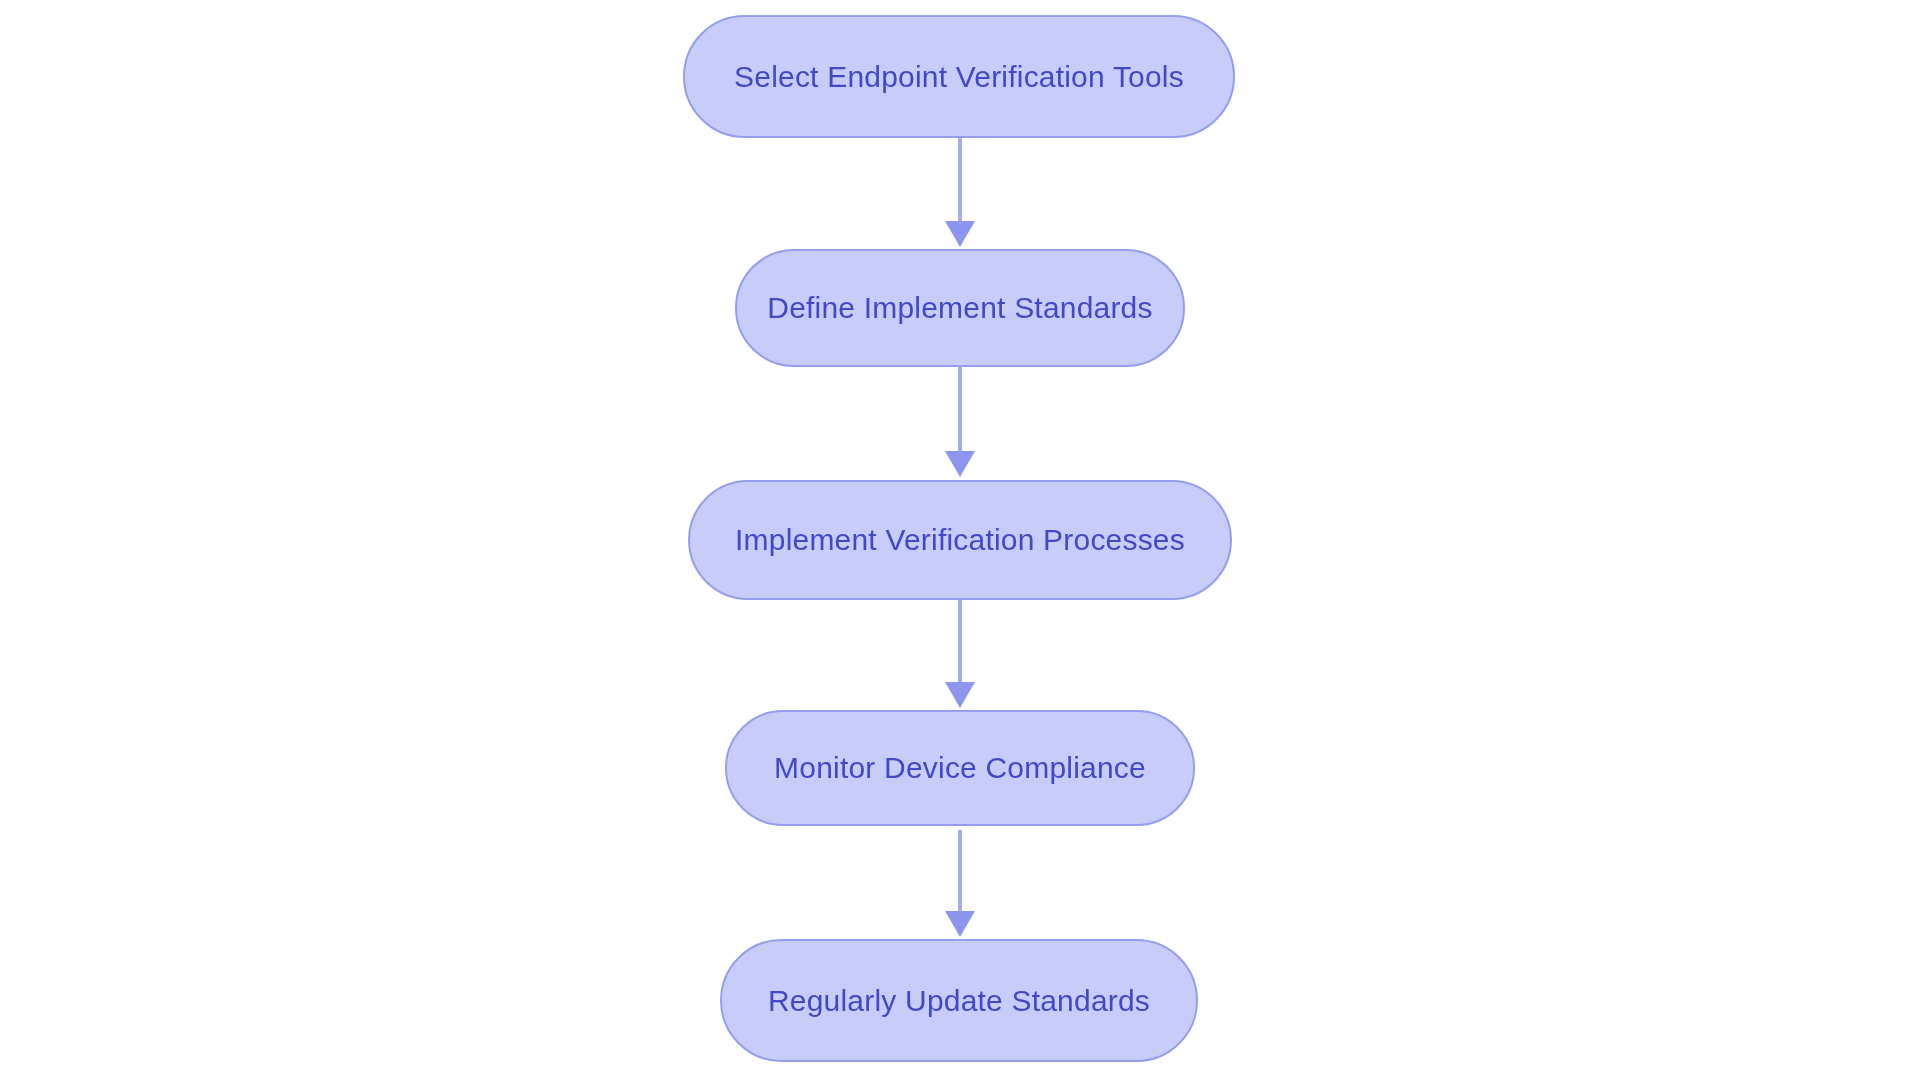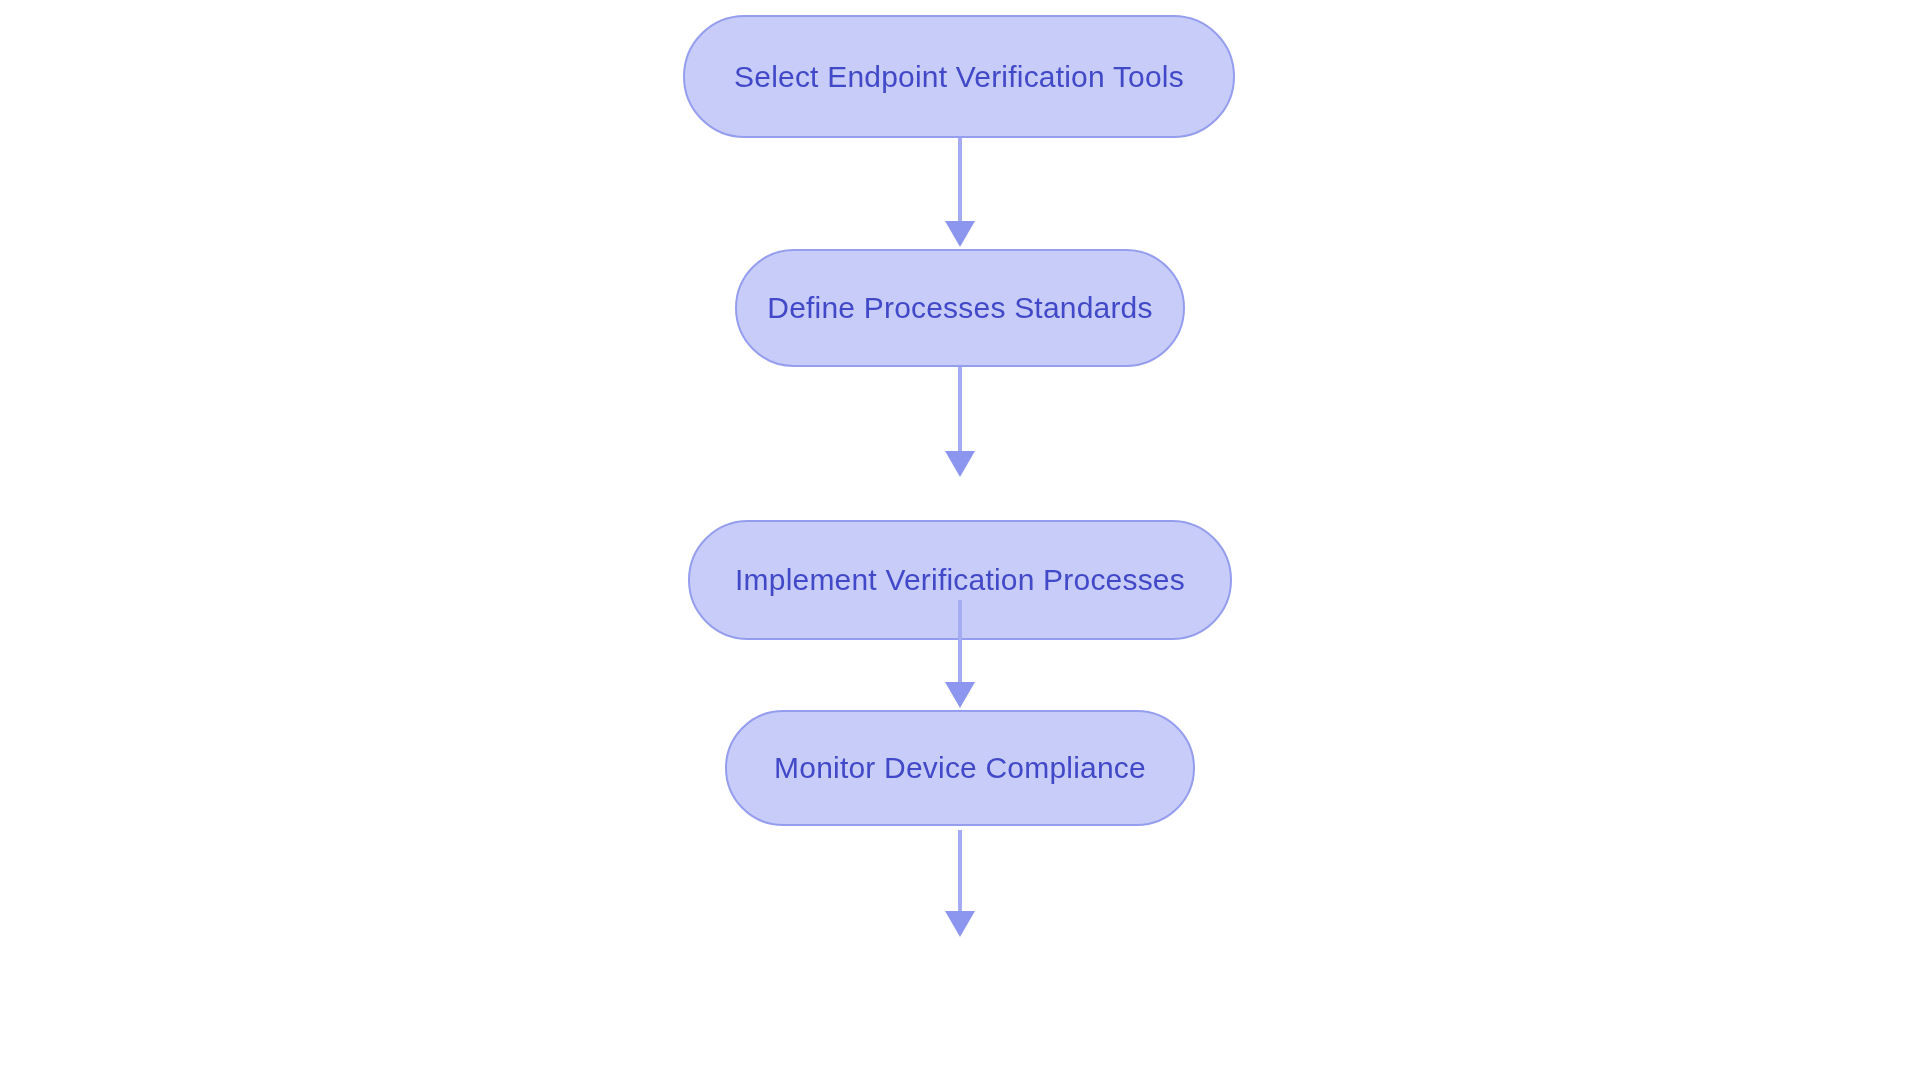--- a/index.html
+++ b/index.html
@@ -25,21 +25,21 @@
     align-items: center;
     justify-content: center;
     text-align: center;
     color: var(--node-text, #4149c8);
     font-size: 30px;
     letter-spacing: 0.2px;
     font-weight: 400;
   }
   .node-1 { left: 683px; top: 15px;  width: 552px; height: 123px; }
   .node-2 { left: 735px; top: 249px; width: 450px; height: 118px; }
-  .node-3 { left: 688px; top: 480px; width: 544px; height: 120px; margin-top: 40px; }
+  .node-3 { left: 688px; top: 480px; width: 544px; height: 120px; }
   .node-4 { left: 725px; top: 710px; width: 470px; height: 116px; }
   .node-5 { left: 720px; top: 939px; width: 478px; height: 123px; }
 
   .arrow {
     position: absolute;
     left: 945px;          
     width: 30px;
   }
   .arrow-line {
     position: absolute;
@@ -78,21 +78,21 @@
   <div class="flow-node node-1">
     <span>Select Endpoint Verification Tools</span>
   </div>
 
   <div class="arrow arrow-1">
     <div class="arrow-line"></div>
     <div class="arrow-head"></div>
   </div>
 
   <div class="flow-node node-2">
-    <span>Define Processes Standards</span>
+    <span>Define Implement Standards</span>
   </div>
 
   <div class="arrow arrow-2">
     <div class="arrow-line"></div>
     <div class="arrow-head"></div>
   </div>
 
   <div class="flow-node node-3">
     <span>Implement Verification Processes</span>
   </div>
@@ -104,14 +104,17 @@
 
   <div class="flow-node node-4">
     <span>Monitor Device Compliance</span>
   </div>
 
   <div class="arrow arrow-4">
     <div class="arrow-line"></div>
     <div class="arrow-head"></div>
   </div>
 
+  <div class="flow-node node-5">
+    <span>Regularly Update Standards</span>
+  </div>
 
 </div>
 
 </body></html>

